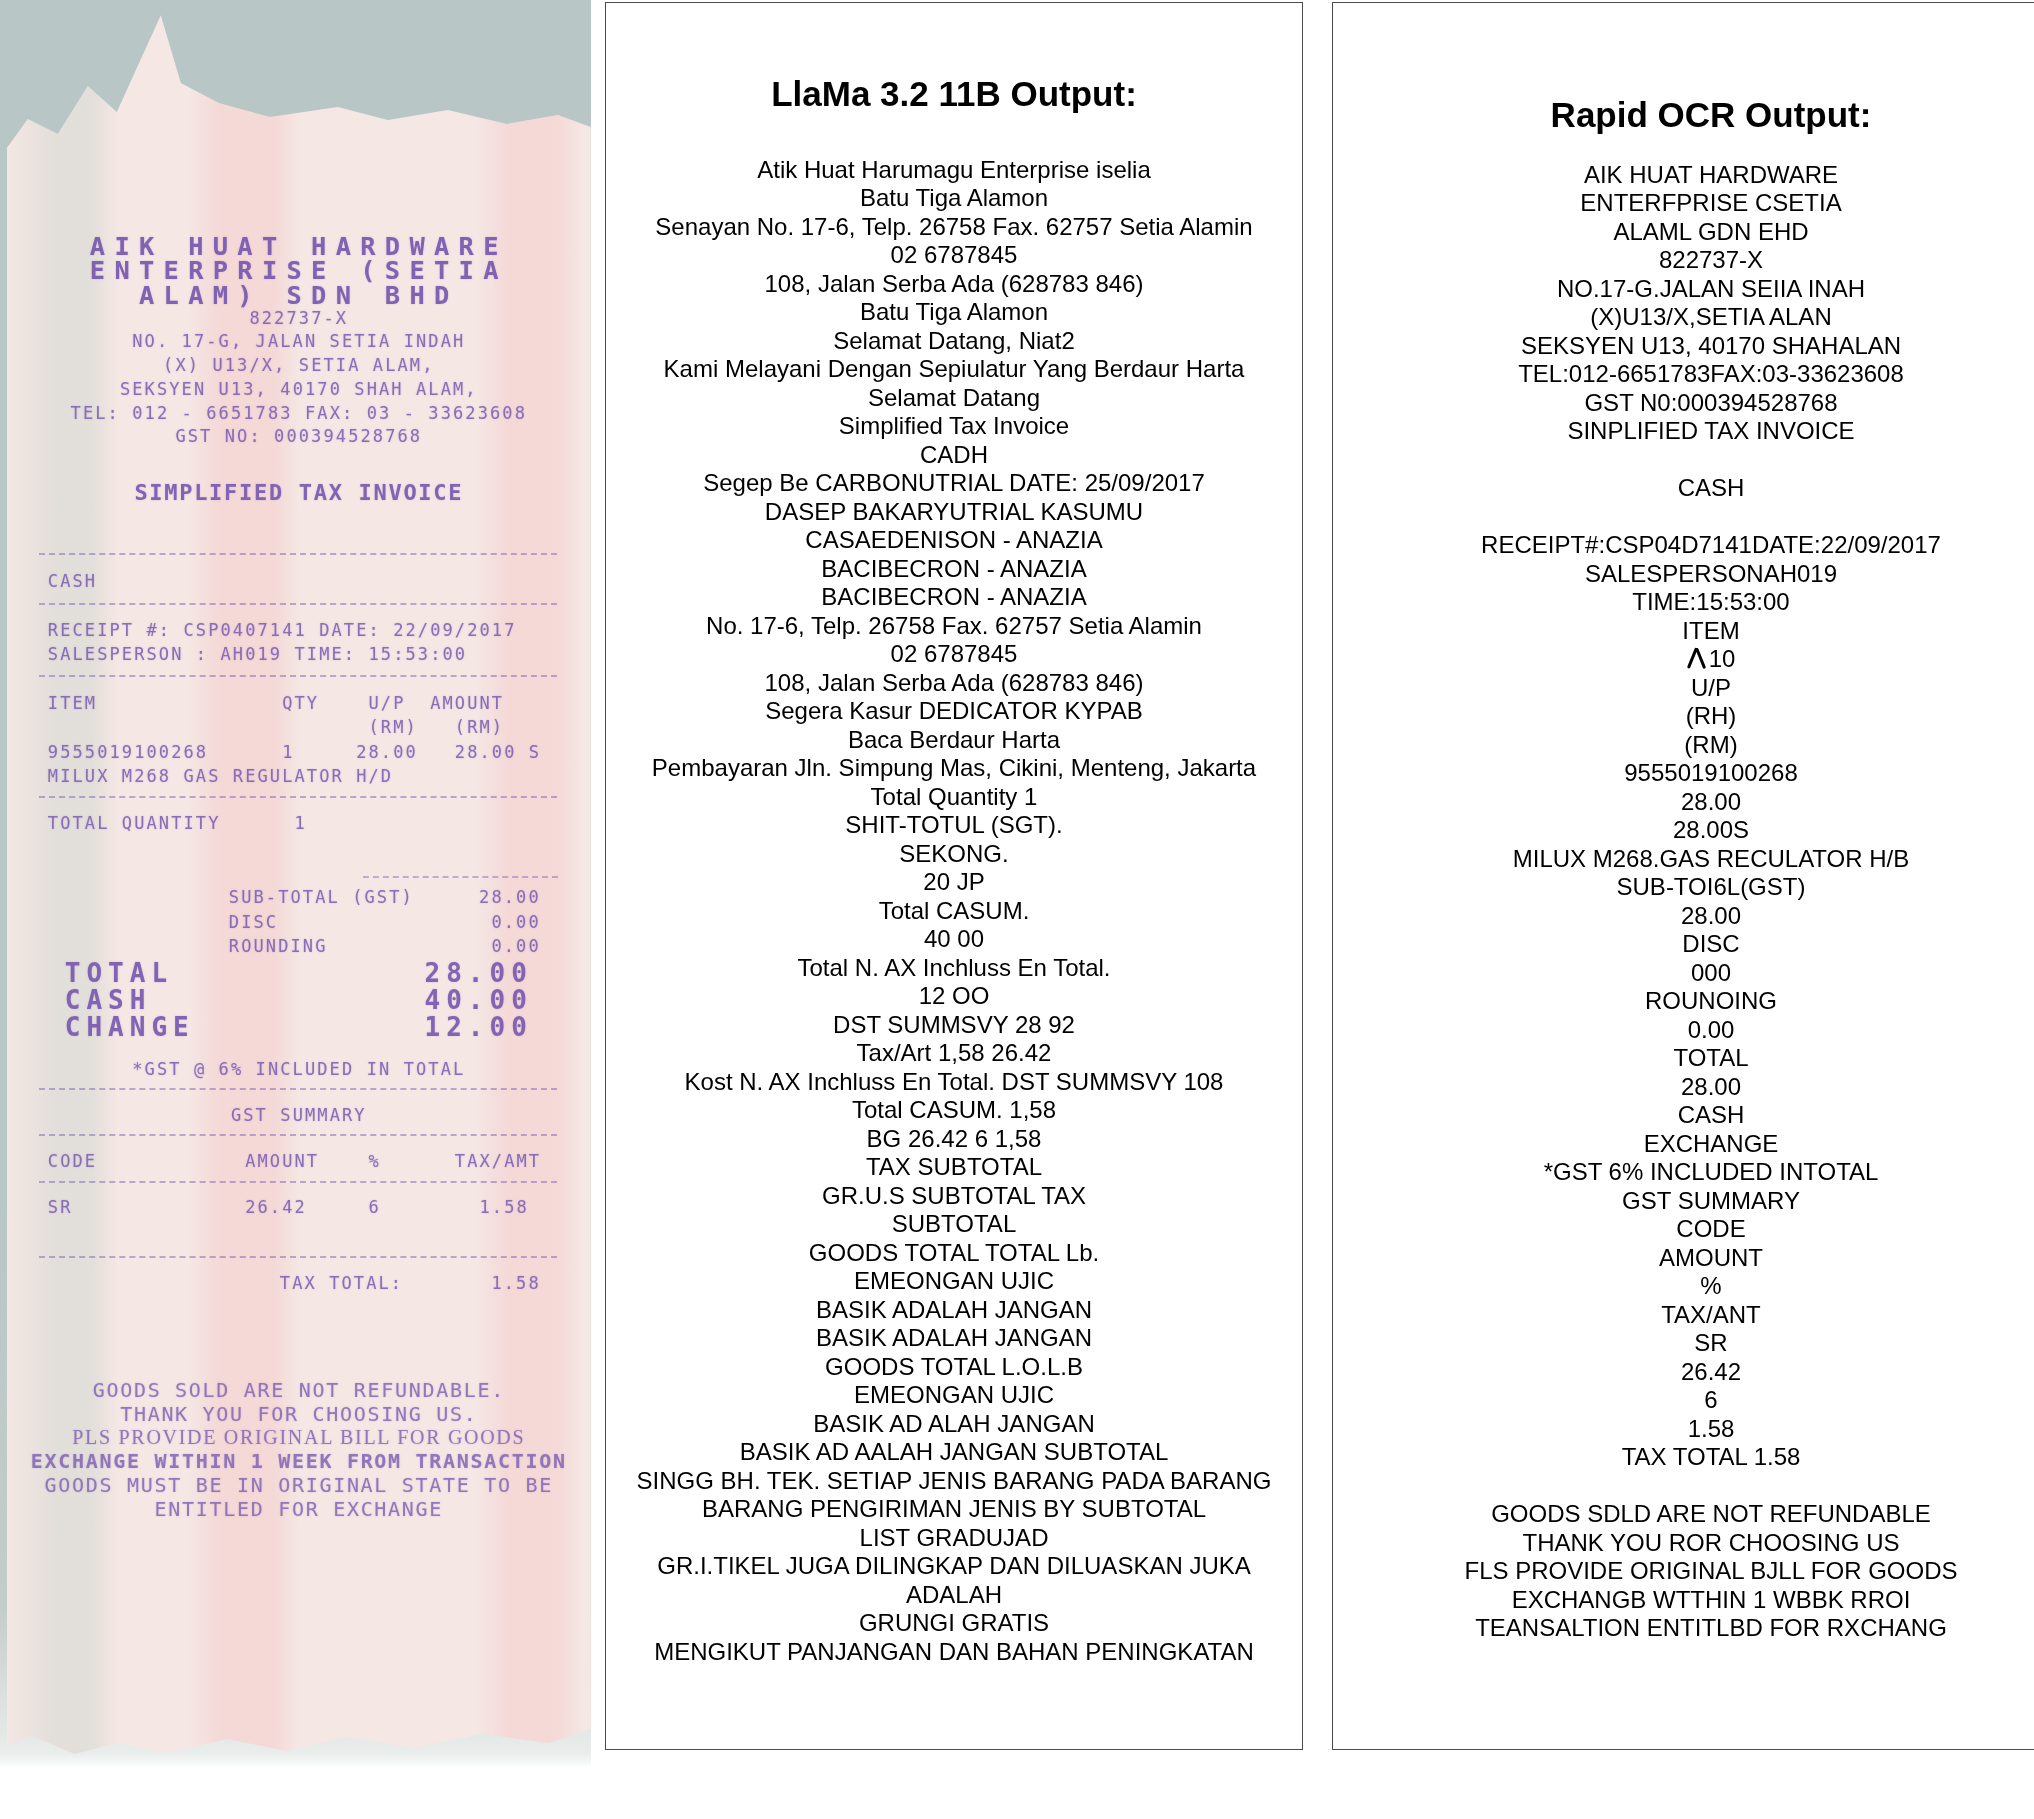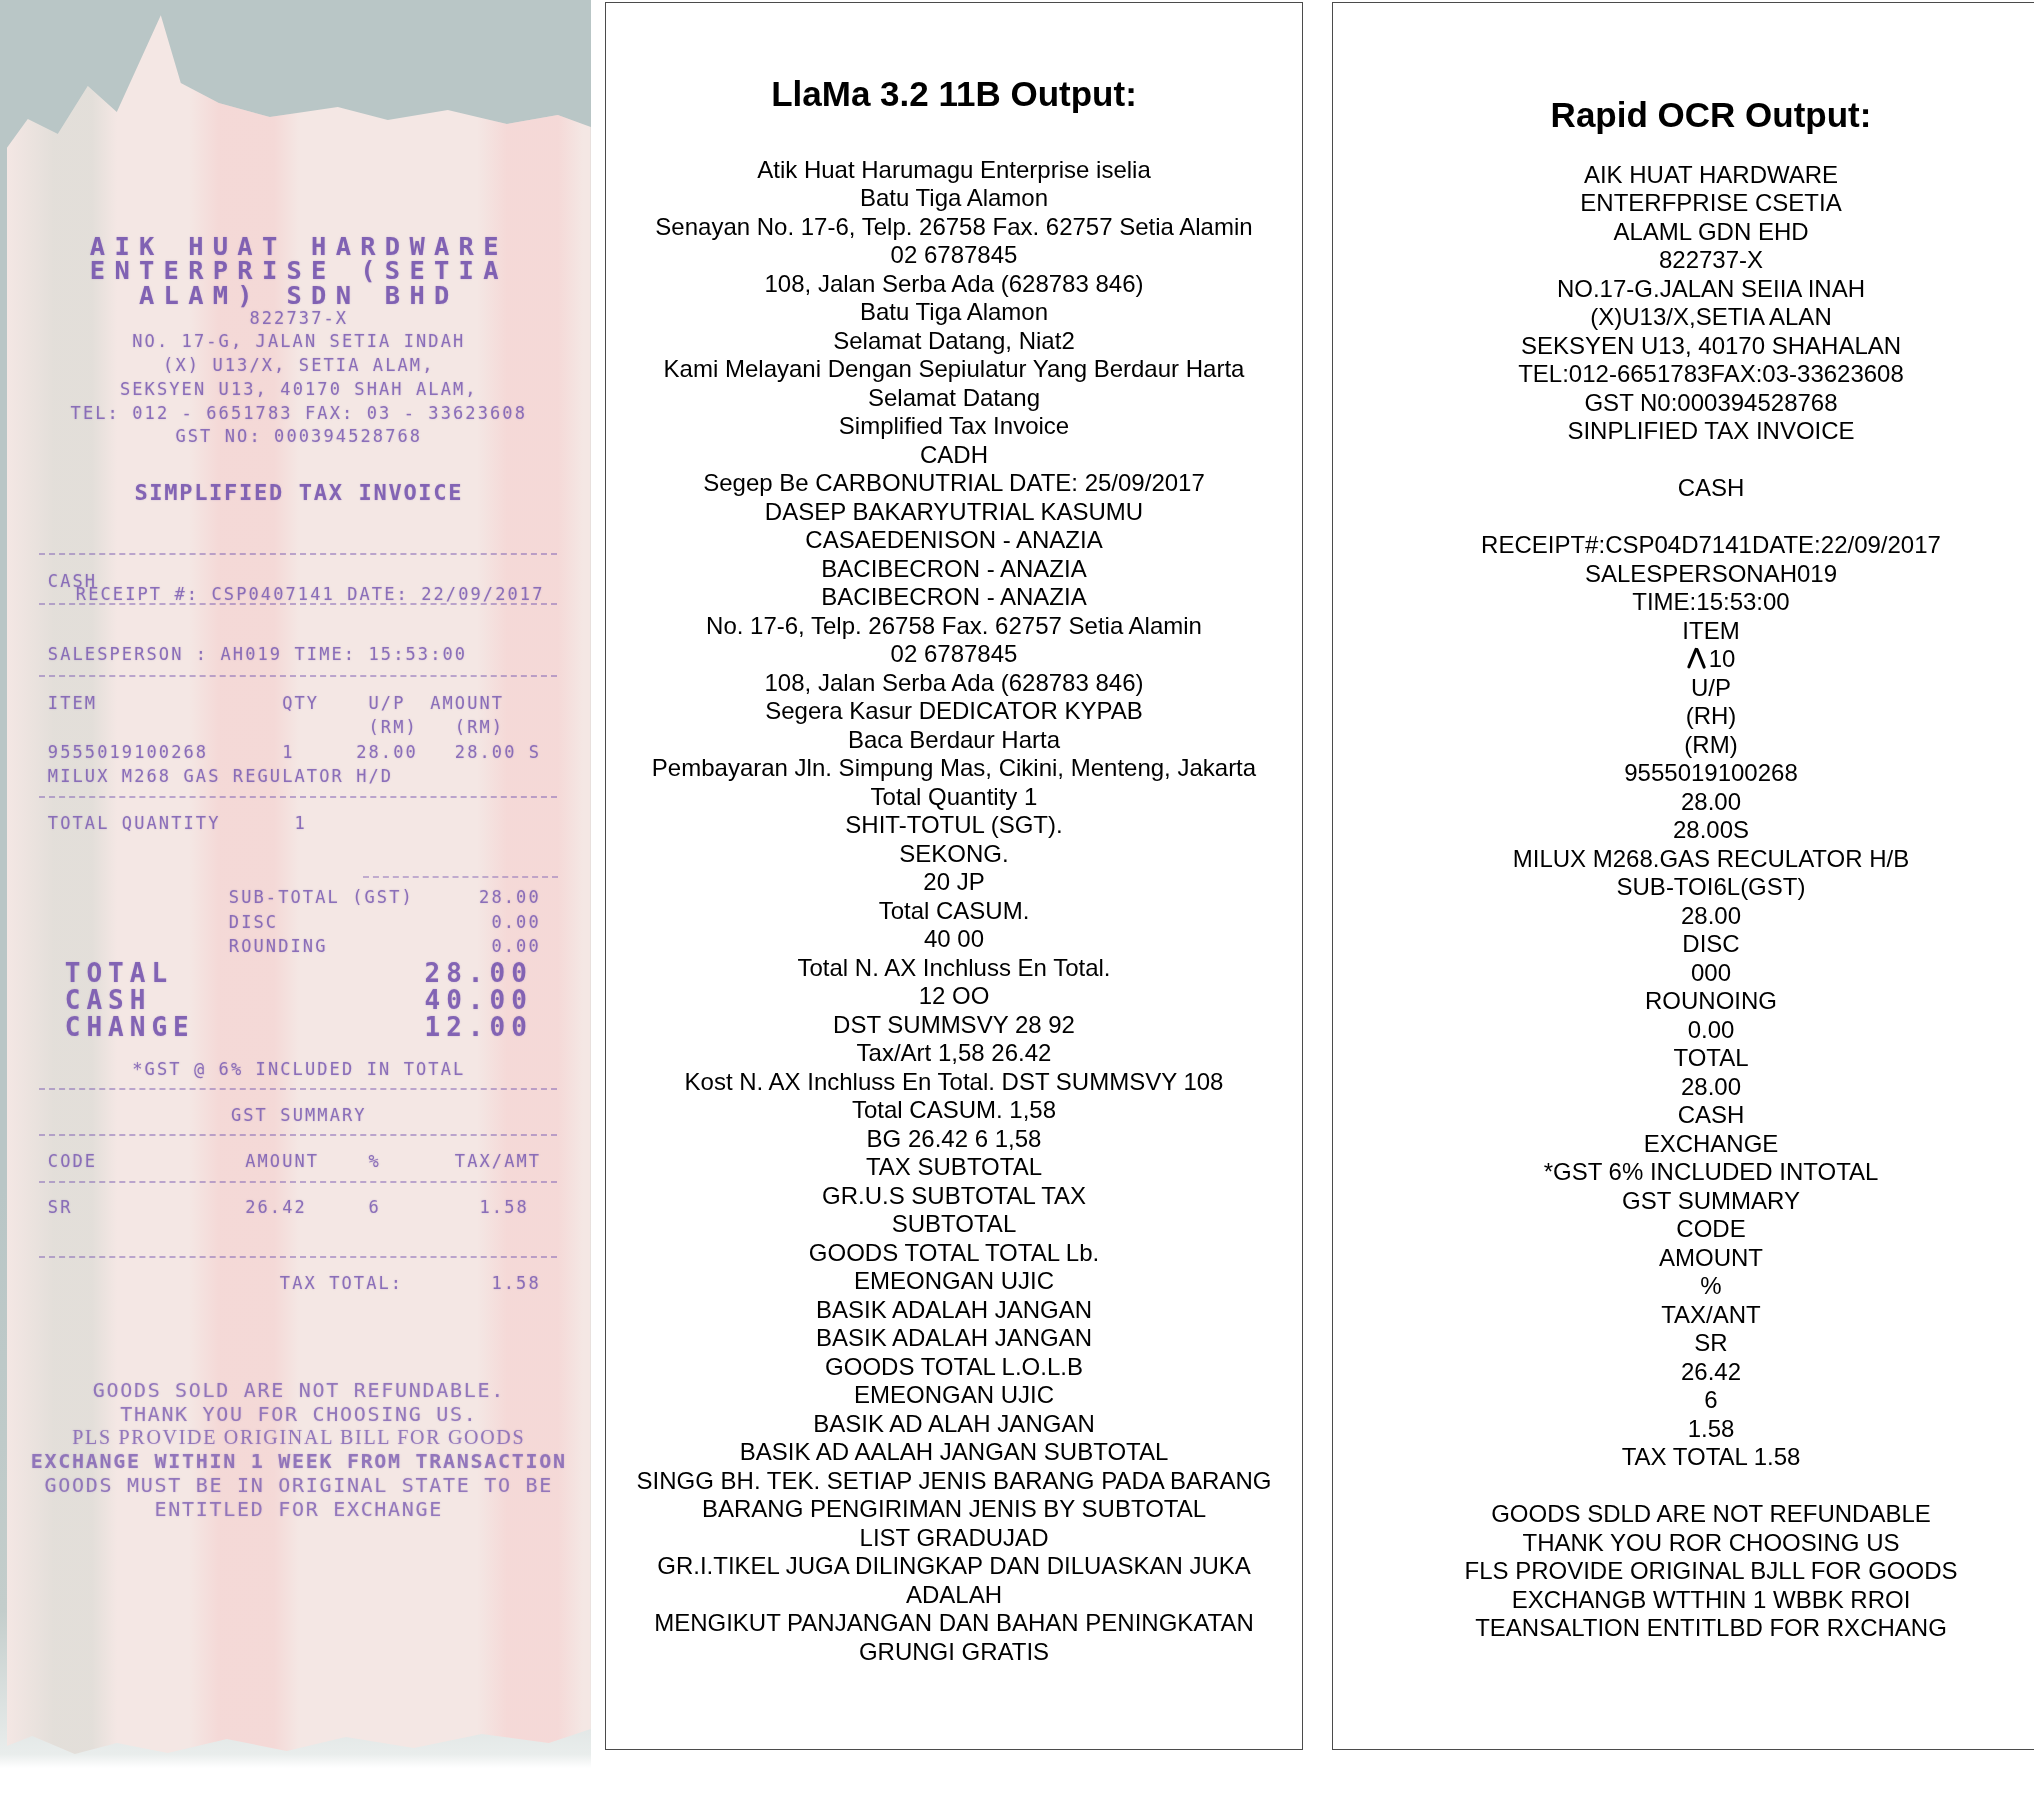--- a/index.html
+++ b/index.html
@@ -68,21 +68,21 @@
         <div class="rl sub" style="top: 308px;">822737-X</div>
         <div class="rl sub" style="top: 331px;">NO. 17-G, JALAN SETIA INDAH</div>
         <div class="rl sub" style="top: 355px;">(X) U13/X, SETIA ALAM,</div>
         <div class="rl sub" style="top: 379px;">SEKSYEN U13, 40170 SHAH ALAM,</div>
         <div class="rl sub" style="top: 403px;">TEL: 012 - 6651783 FAX: 03 - 33623608</div>
         <div class="rl sub" style="top: 426px;">GST NO: 000394528768</div>
         <div class="rl inv" style="top: 480px;">SIMPLIFIED TAX INVOICE</div>
         <div class="rl dash" style="top: 553px;"></div>
         <div class="rl left" style="top: 571px;">CASH</div>
         <div class="rl dash" style="top: 603px;"></div>
-        <div class="rl left" style="top: 584px; margin-left: 28px;">RECEIPT #: CSP0407141 DATE: 22/09/2017</div>
+        <div class="rl left" style="top: 620px;">RECEIPT #: CSP0407141 DATE: 22/09/2017</div>
         <div class="rl left" style="top: 644px;">SALESPERSON : AH019    TIME: 15:53:00</div>
         <div class="rl dash" style="top: 675px;"></div>
         <div class="rl pre" style="top: 693px;">ITEM               QTY    U/P  AMOUNT</div>
         <div class="rl pre" style="top: 717px;">                          (RM)   (RM)</div>
         <div class="rl pre" style="top: 742px;">9555019100268      1     28.00   28.00 S</div>
         <div class="rl left" style="top: 766px;">MILUX M268 GAS REGULATOR H/D</div>
         <div class="rl dash" style="top: 796px;"></div>
         <div class="rl pre" style="top: 813px;">TOTAL QUANTITY      1</div>
         <div class="rl dashshort" style="top: 876px;"></div>
         <div class="rl rrow" style="top: 887px;">
@@ -177,22 +177,22 @@
         <div class="oline">BASIK ADALAH JANGAN</div>
         <div class="oline">GOODS TOTAL L.O.L.B</div>
         <div class="oline">EMEONGAN UJIC</div>
         <div class="oline">BASIK AD ALAH JANGAN</div>
         <div class="oline">BASIK AD AALAH JANGAN SUBTOTAL</div>
         <div class="oline">SINGG BH. TEK. SETIAP JENIS BARANG PADA BARANG</div>
         <div class="oline">BARANG PENGIRIMAN JENIS BY SUBTOTAL</div>
         <div class="oline">LIST GRADUJAD</div>
         <div class="oline">GR.I.TIKEL JUGA DILINGKAP DAN DILUASKAN JUKA</div>
         <div class="oline">ADALAH</div>
+        <div class="oline">GRUNGI GRATIS</div>
         <div class="oline">MENGIKUT PANJANGAN DAN BAHAN PENINGKATAN</div>
-        <div class="oline">GRUNGI GRATIS</div>
       </div>
   </section>
 
   <section class="panel rightp">
     <h2 class="ptitle rt">Rapid OCR Output:</h2>
     <div class="olines rlines">
         <div class="oline">AIK HUAT HARDWARE</div>
         <div class="oline">ENTERFPRISE CSETIA</div>
         <div class="oline">ALAML GDN EHD</div>
         <div class="oline">822737-X</div>

